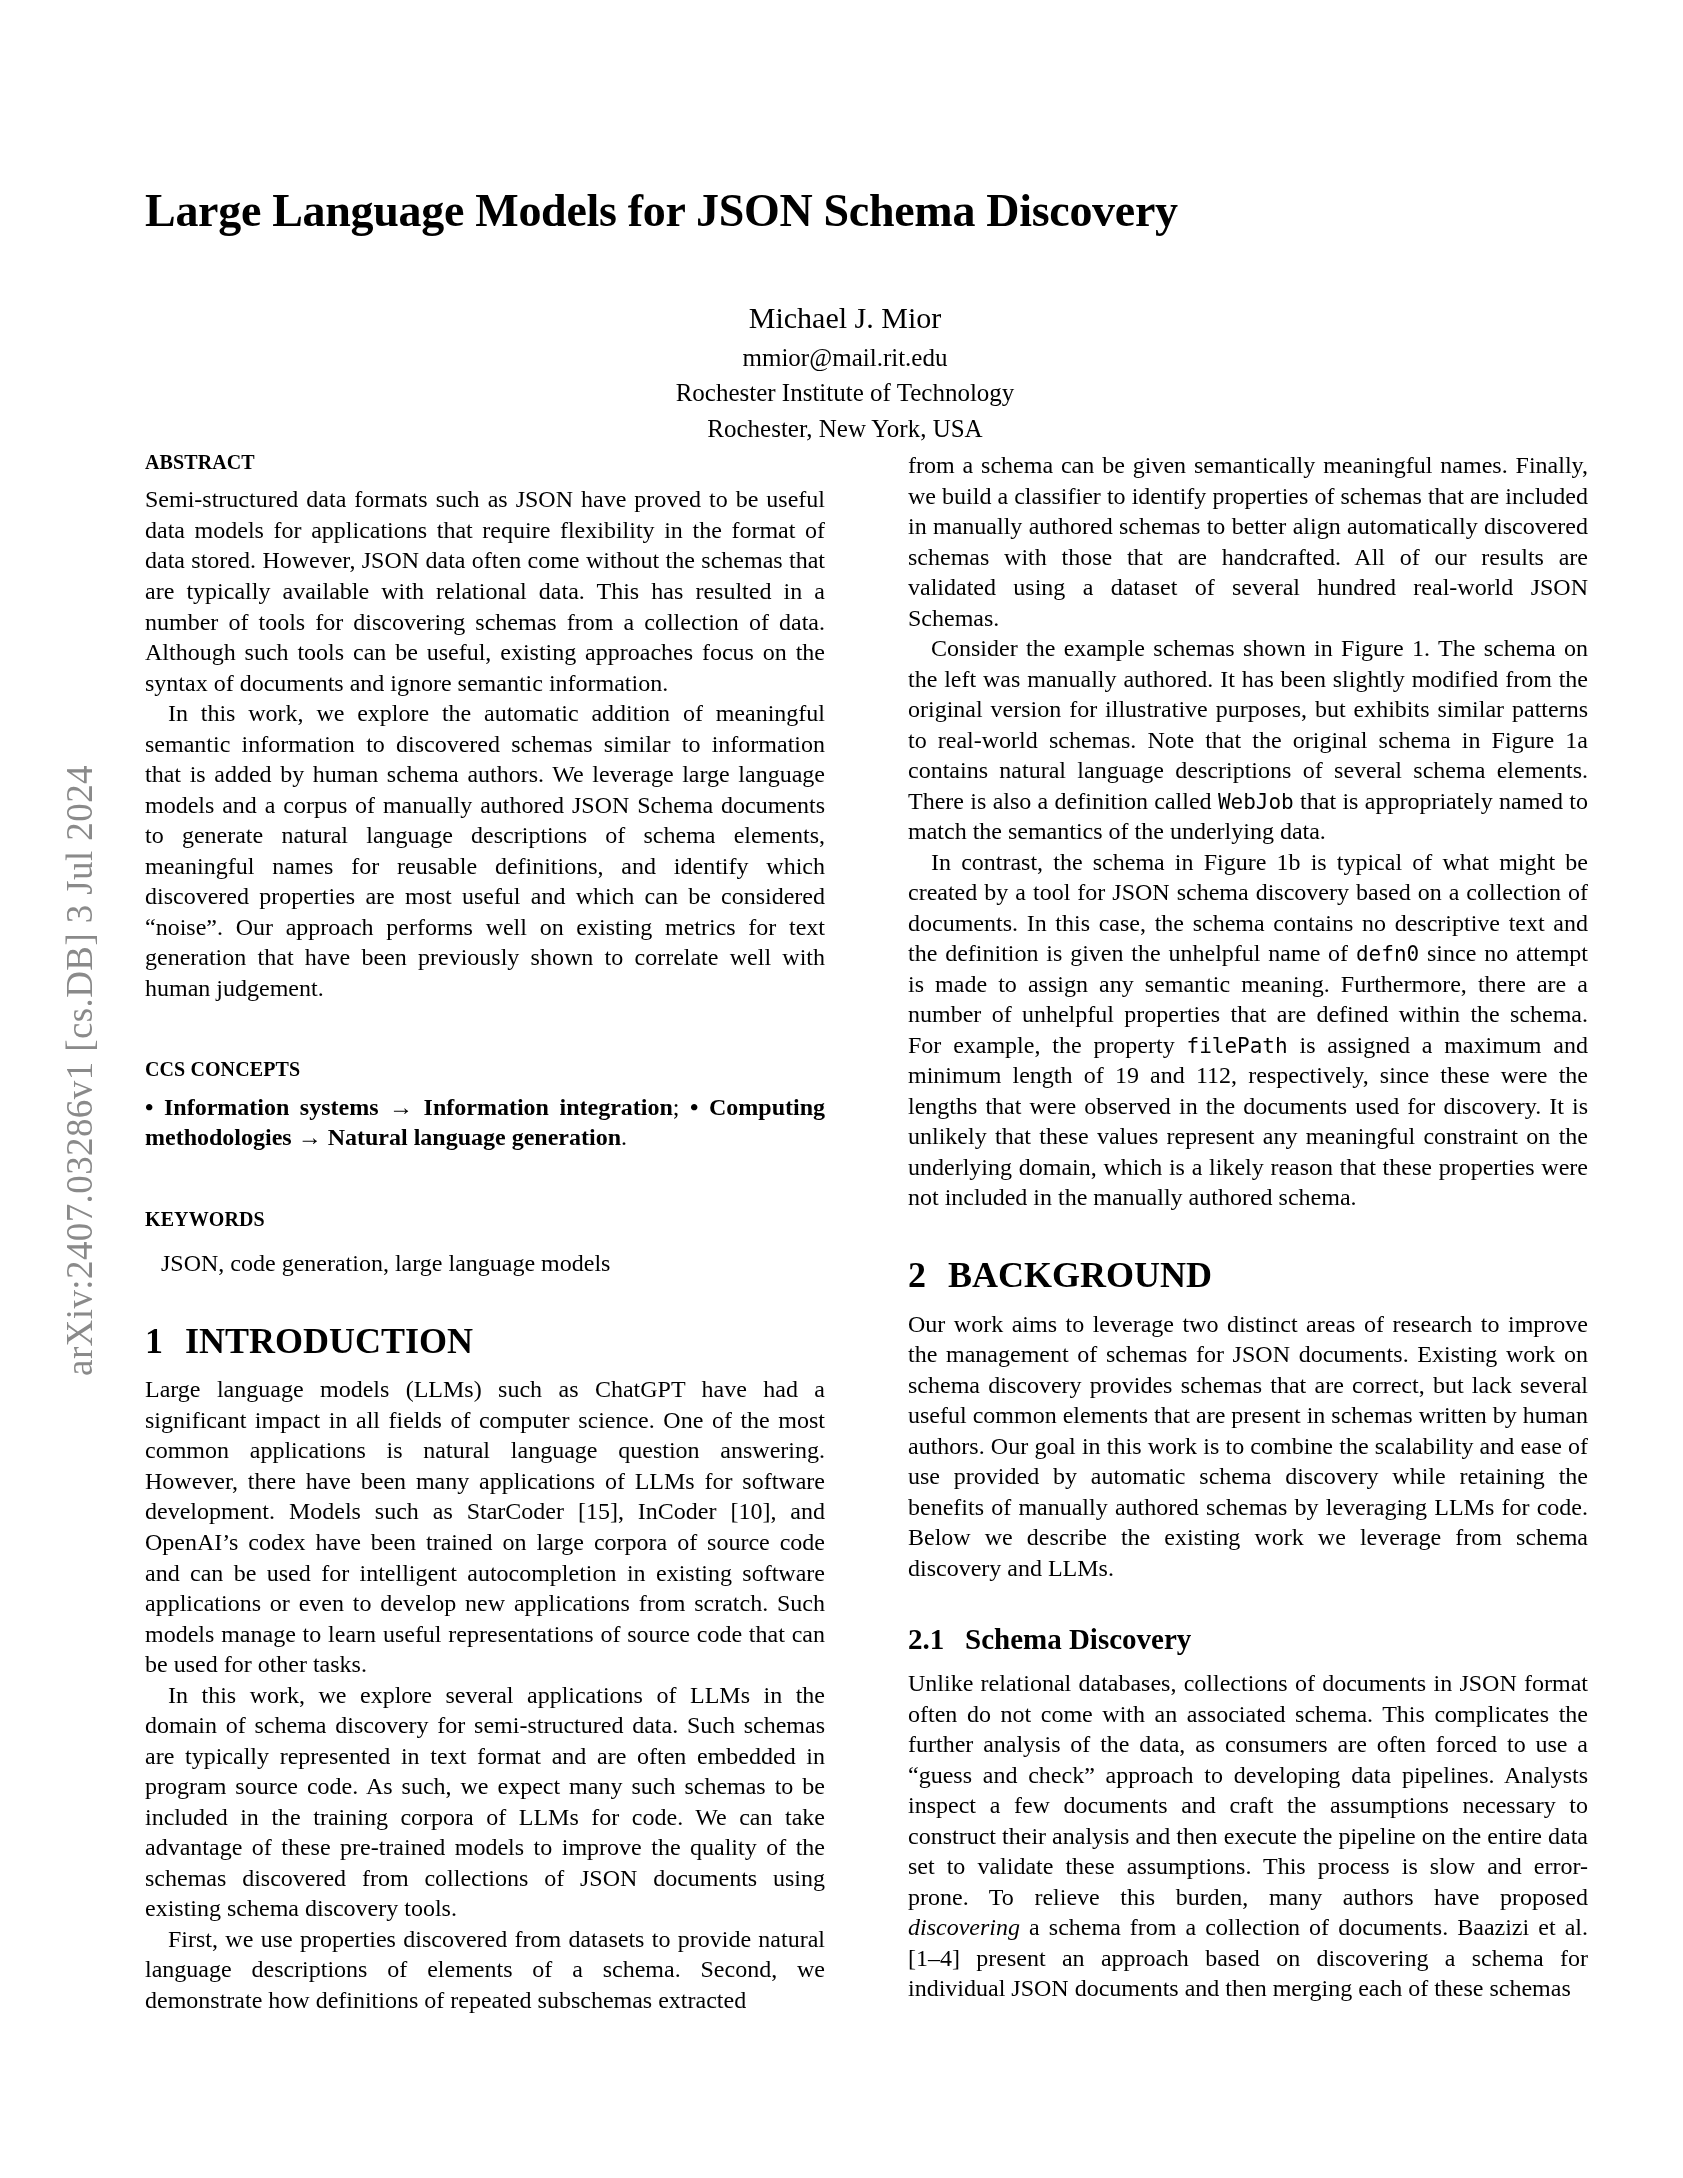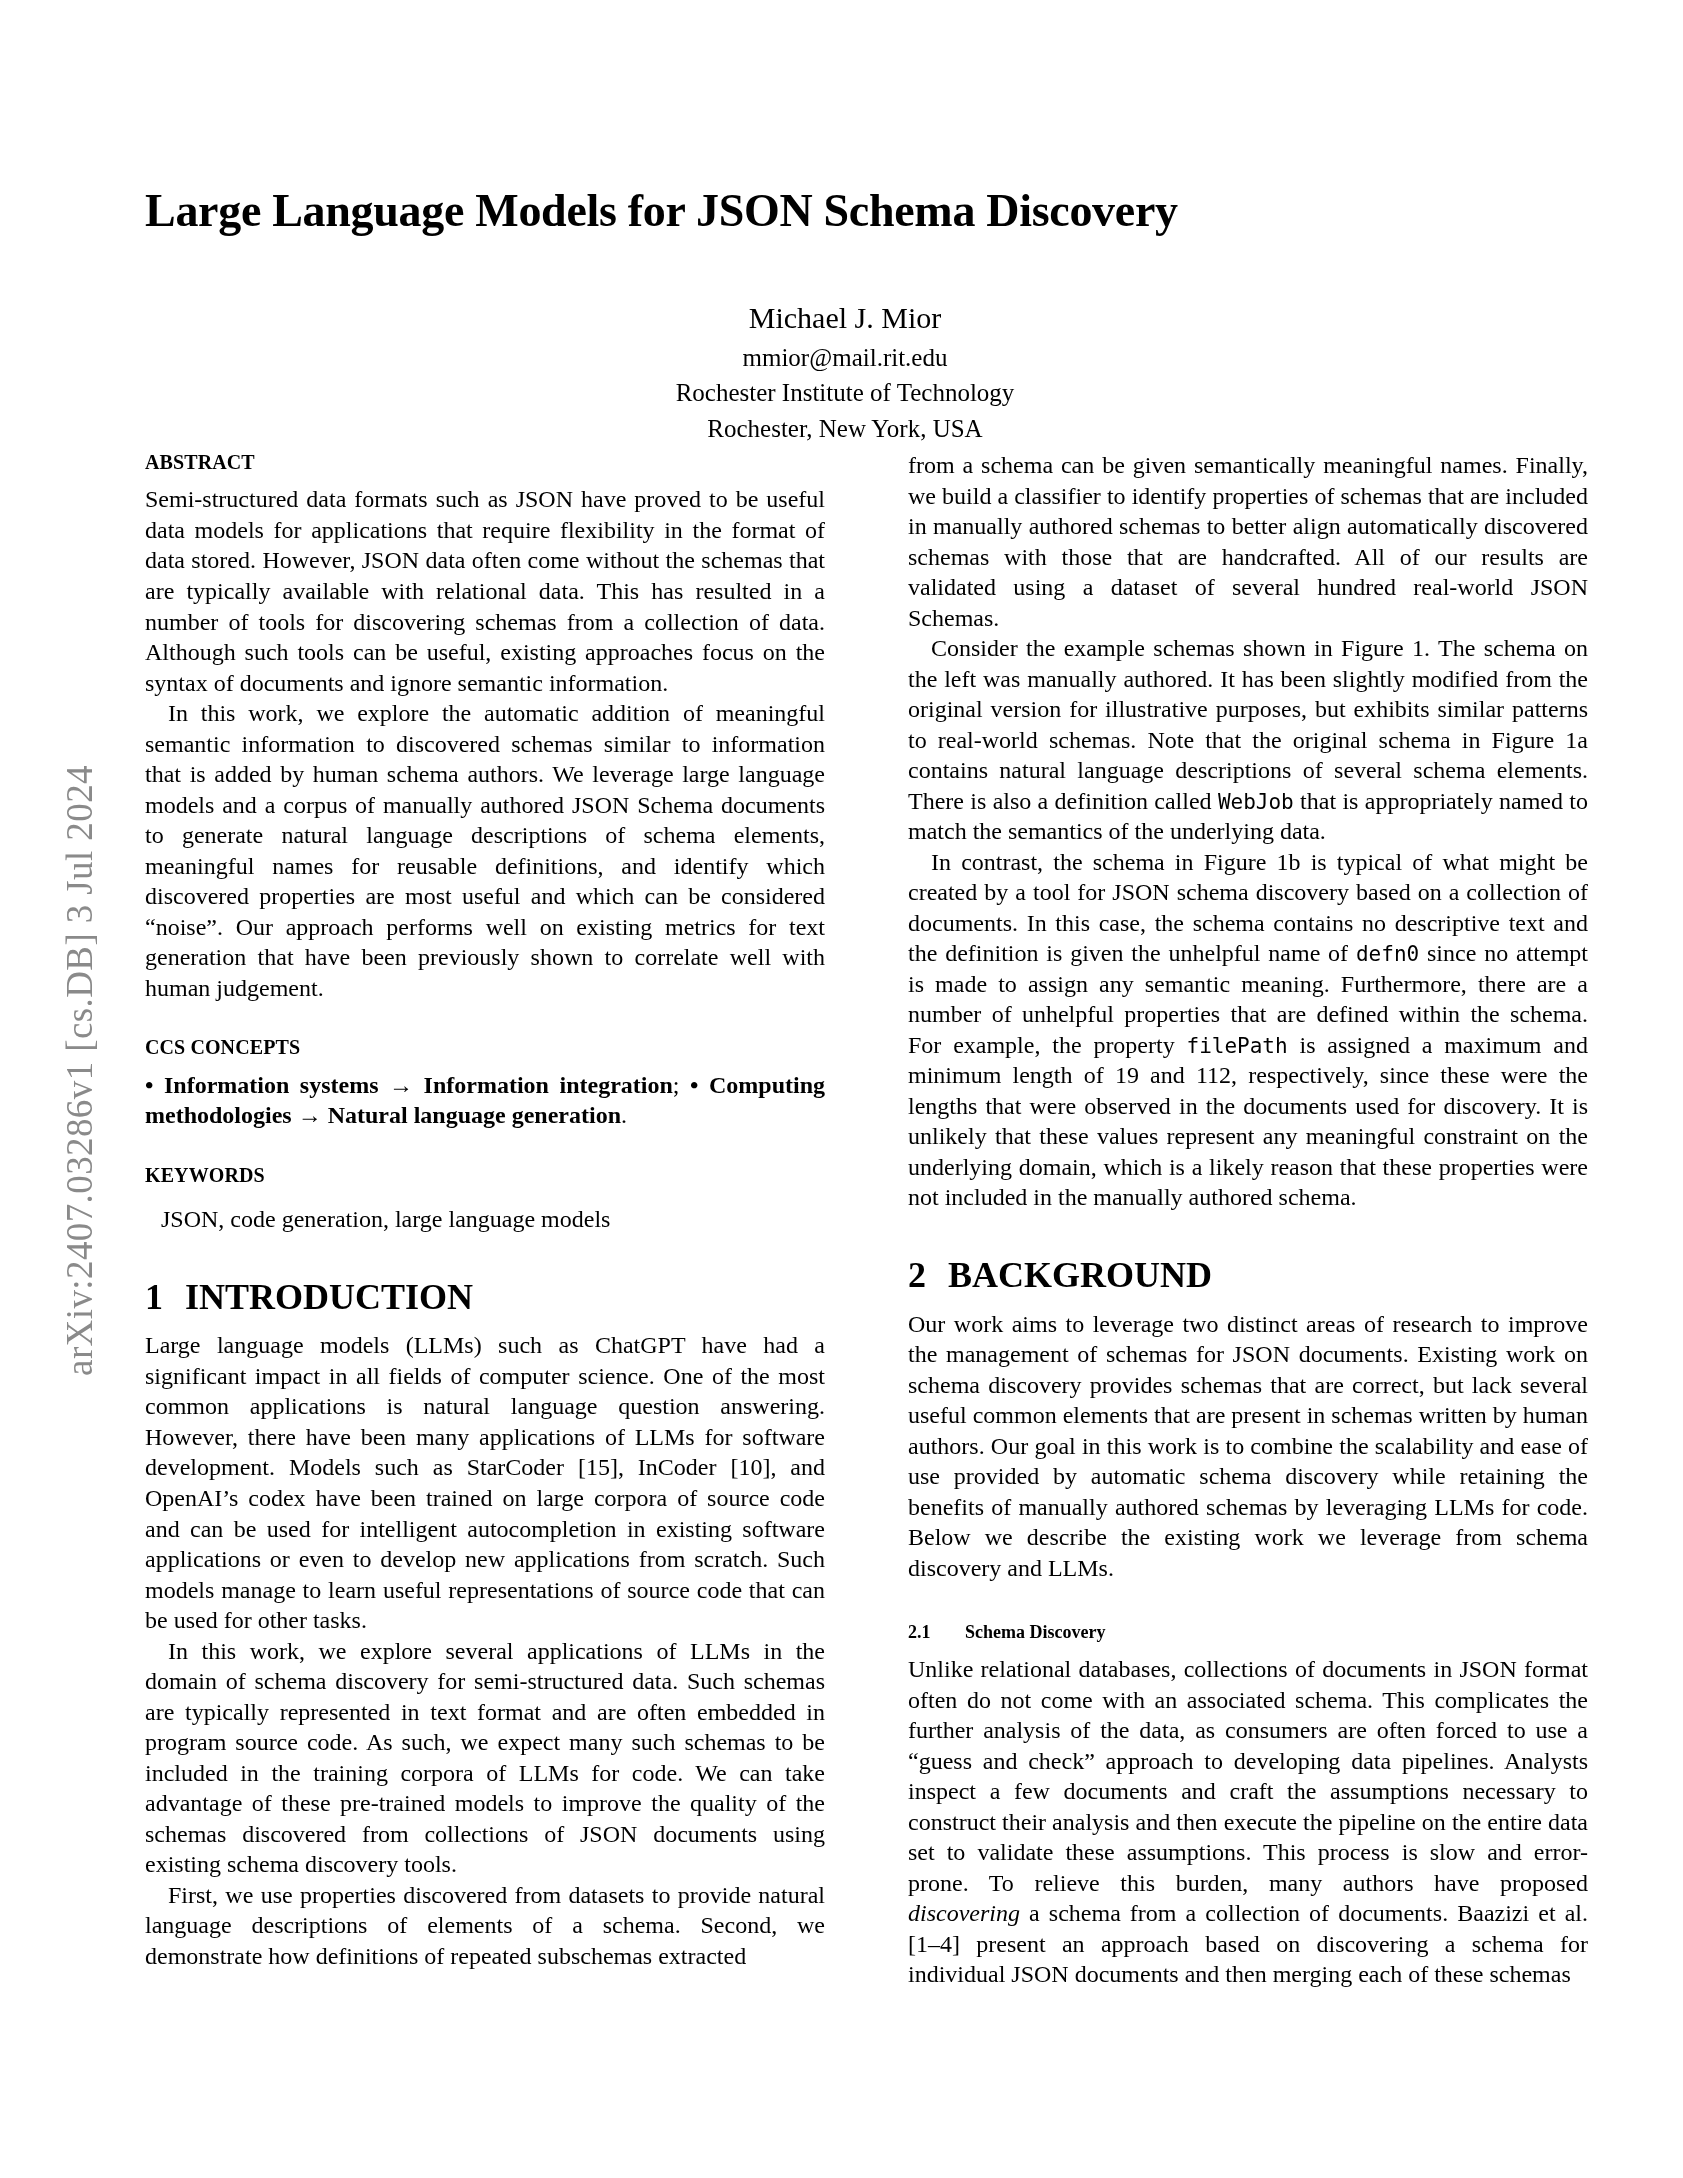--- a/index.html
+++ b/index.html
@@ -87,34 +87,34 @@
   #col-left  { left: 145px; }
   #col-right { left: 908px; }
 
   h2.sec-head {
     font-size: 20px;
     font-weight: bold;
     margin: 0 0 9px 0;
     letter-spacing: 0.1px;
     text-align: left;
   }
-  .sec-head.spaced { margin-top: 32px; }
+  .sec-head.spaced { margin-top: 54px; }
 
   h3.num-head {
     font-size: 36px;
     font-weight: bold;
     margin: 40px 0 10px 0;
     text-align: left;
   }
   h3.num-head .num {
     display: inline-block;
     width: 40px;
   }
   h3.sub-head {
-    font-size: 18px;
+    font-size: 29px;
     font-weight: bold;
     margin: 38px 0 10px 0;
     text-align: left;
   }
   h3.sub-head .num {
     display: inline-block;
     width: 57px;
   }
 
   p.para {

